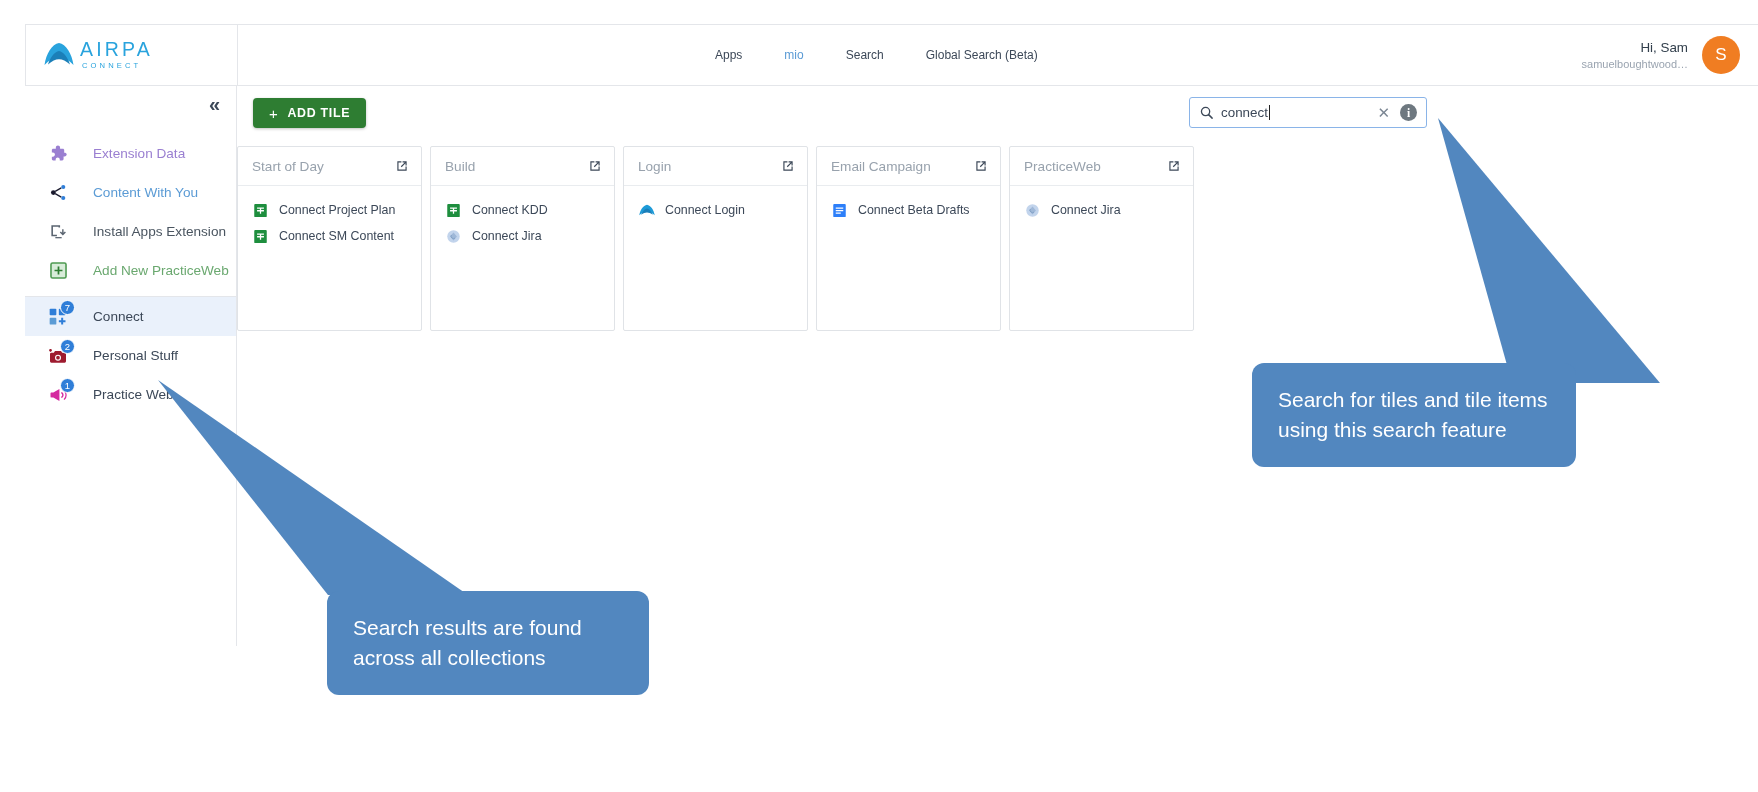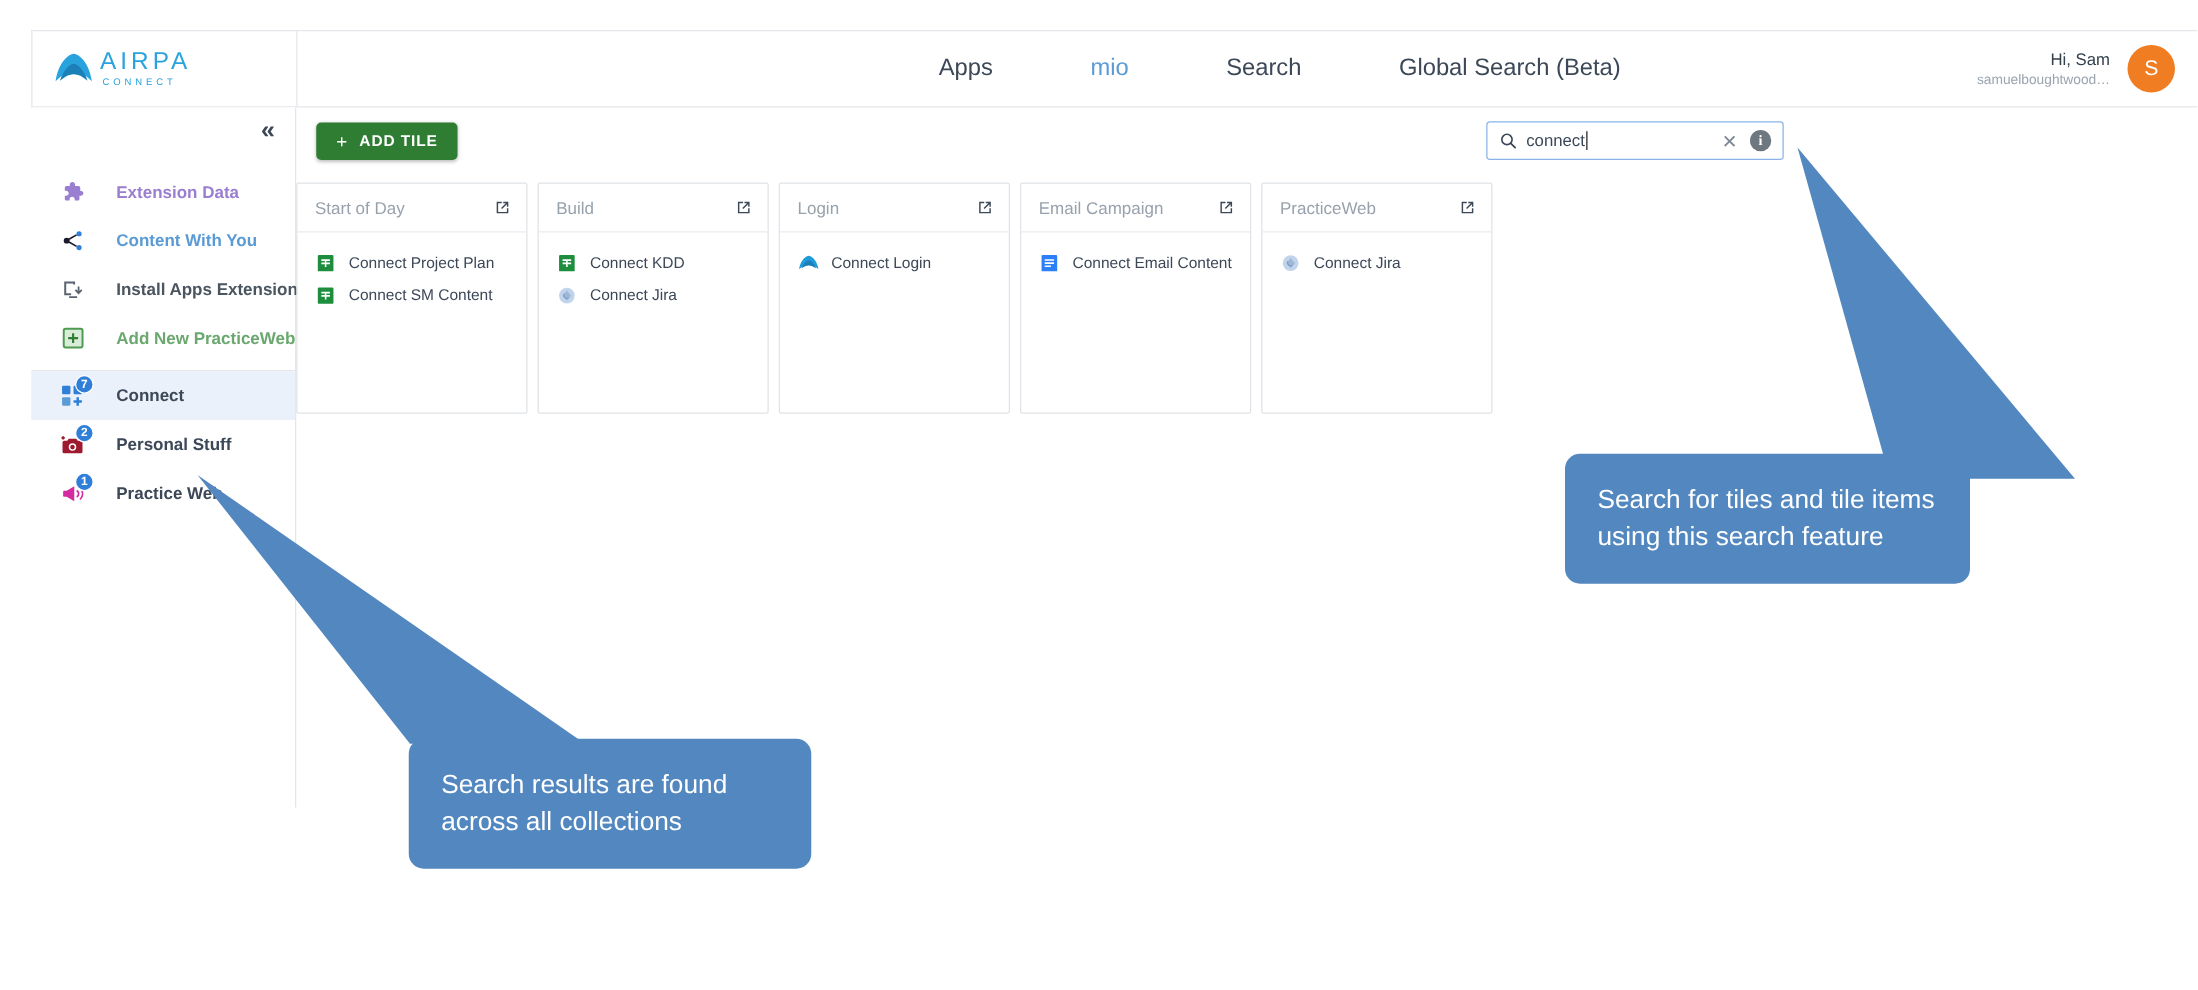--- a/index.html
+++ b/index.html
@@ -30,21 +30,21 @@
   .logo-text { display: flex; flex-direction: column; line-height: 1; }
   .logo-title {
     font-size: 19.5px; letter-spacing: 3.2px; color: #29a3dd; font-weight: 400;
   }
   .logo-sub {
     font-size: 7.6px; letter-spacing: 3.1px; color: #29a3dd; margin-top: 3px; padding-left: 2px;
   }
 
   .topnav { display: flex; align-items: center; gap: 42px; margin-left: 477px; }
   .topnav a {
-    font-size: 19px; color: #3c4858; text-decoration: none; white-space: nowrap; margin-left: 36px;
+    font-size: 12px; color: #3c4858; text-decoration: none; white-space: nowrap;
   }
   .topnav a.active { color: #5b9bd5; }
 
   .profile {
     position: absolute; right: 18px; top: 0; height: 100%;
     display: flex; align-items: center; gap: 14px;
   }
   .profile-text { text-align: right; line-height: 1.3; }
   .profile-name { font-size: 13.4px; color: #33404d; }
   .profile-mail { font-size: 11px; color: #9aa4b0; }
@@ -61,21 +61,21 @@
     background: #fff; border-right: 1px solid #e4e6ea;
   }
   .collapse-row {
     height: 36px; display: flex; align-items: center; justify-content: flex-end;
     padding-right: 18px;
   }
   .collapse-btn {
     font-size: 20px; color: #3c4858; line-height: 1; cursor: pointer;
     letter-spacing: -2px; font-weight: 700;
   }
-  .nav-list { padding-top: 12px; font-weight: bold; }
+  .nav-list { padding-top: 12px; }
   .nav-item {
     display: flex; align-items: center; height: 39px; padding-left: 20px; cursor: pointer;
     position: relative;
   }
   .nav-item.active { background: #eaf1fb; }
   .nav-icon {
     width: 26px; height: 24px; flex: 0 0 auto; position: relative;
     display: flex; align-items: center; justify-content: center;
   }
   .nav-label { margin-left: 22px; font-size: 13.6px; white-space: nowrap; }
@@ -395,21 +395,21 @@
           </svg>
         </div>
         <div class="card-body">
           <div class="tile-item">
             <span class="tile-ico">
               <svg width="15" height="15" viewBox="0 0 24 24">
                   <rect x="2" y="1.5" width="20" height="21" rx="1.5" fill="#2d7ff9"></rect>
                   <path d="M6 7h12v2H6zM6 11h12v2H6zM6 15h8v2H6z" fill="#fff"></path>
                 </svg>
             </span>
-            <span class="tile-label">Connect Email Content</span>
+            <span class="tile-label">Connect Beta Drafts</span>
           </div>
         </div>
       </div>
 
       <div class="card">
         <div class="card-head">
           <span class="card-title">PracticeWeb</span>
           <svg class="ext-icon" viewBox="0 0 24 24">
             <path d="M4 4h7v2H6v12h12v-5h2v7H4z" fill="#3c4858"></path>
             <path d="M13 4h7v7h-2V7.4L11.4 14 10 12.6 16.6 6H13z" fill="#3c4858"></path>

